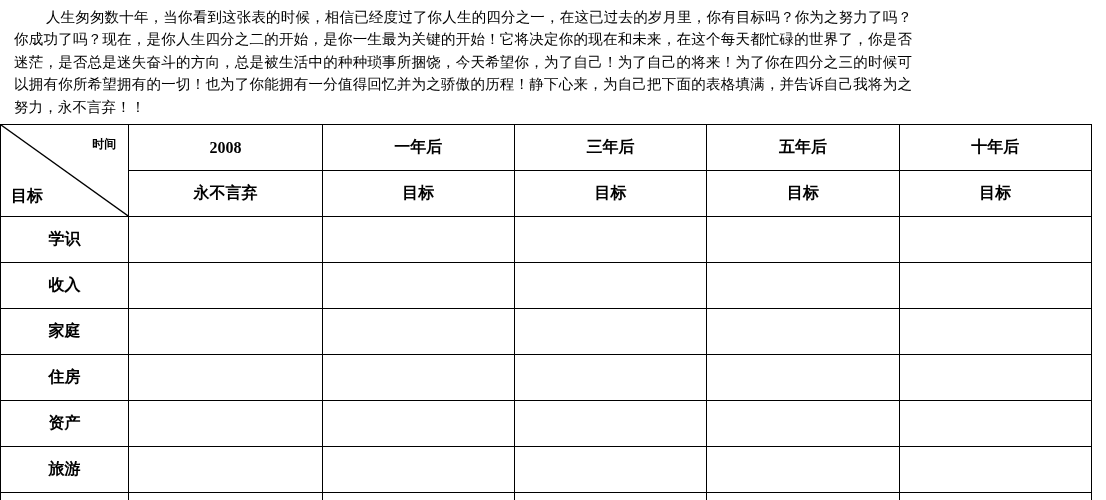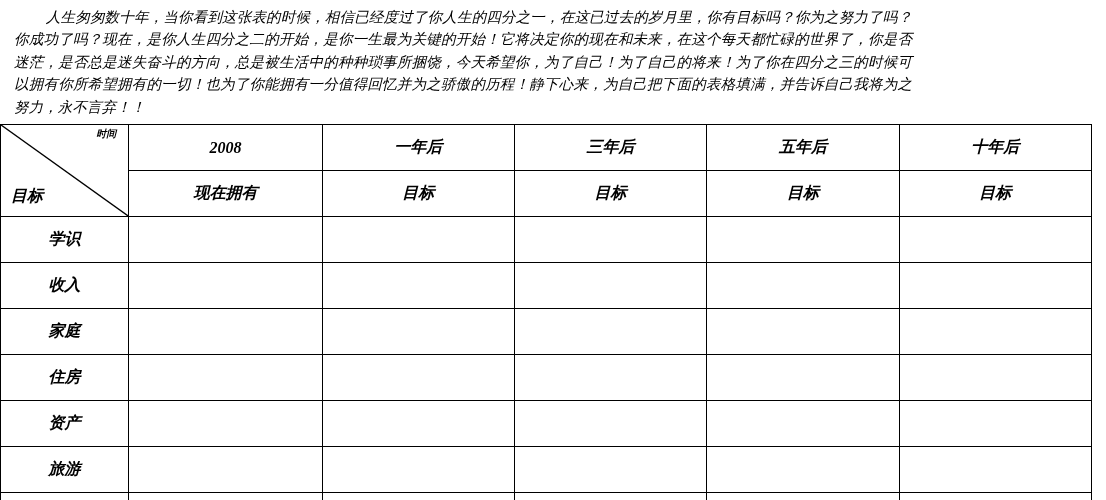--- a/index.html
+++ b/index.html
@@ -12,21 +12,20 @@
     height: 500px;
     font-family: "Liberation Serif", "DejaVu Serif", serif;
     color: #000000;
     overflow: hidden;
   }
   .page {
     width: 926px;
     height: 500px;
     position: relative;
     box-sizing: border-box;
-    font-style: italic;
   }
   .intro {
     padding: 6px 14px 4px 14px;
     font-size: 14.5px;
     line-height: 1.55;
     text-align: justify;
     text-justify: inter-ideograph;
     letter-spacing: 0.1px;
   }
   .intro p {
@@ -63,23 +62,23 @@
   td.corner .diag {
     position: absolute;
     left: 0; top: 0;
     width: 100%;
     height: 100%;
     display: block;
   }
   td.corner .lbl-time {
     position: absolute;
     right: 12px;
-    top: 2px;
-    font-weight: bold;
-    font-size: 10px;
+    top: 11px;
+    font-weight: bold;
+    font-size: 12px;
   }
   td.corner .lbl-goal {
     position: absolute;
     left: 10px;
     bottom: 9px;
     font-weight: bold;
     font-size: 16px;
   }
   td.head-top {
     height: 45px;
@@ -125,21 +124,21 @@
           <span class="lbl-time">时间</span>
           <span class="lbl-goal">目标</span>
         </td>
         <td class="head-top">2008</td>
         <td class="head-top">一年后</td>
         <td class="head-top">三年后</td>
         <td class="head-top">五年后</td>
         <td class="head-top">十年后</td>
       </tr>
       <tr>
-        <td class="head-sub">现在拥有</td>
+        <td class="head-sub">永不言弃</td>
         <td class="head-sub">目标</td>
         <td class="head-sub">目标</td>
         <td class="head-sub">目标</td>
         <td class="head-sub">目标</td>
       </tr>
 
       <tr>
         <td class="rowlabel">学识</td>
         <td class="cell"></td>
         <td class="cell"></td>

